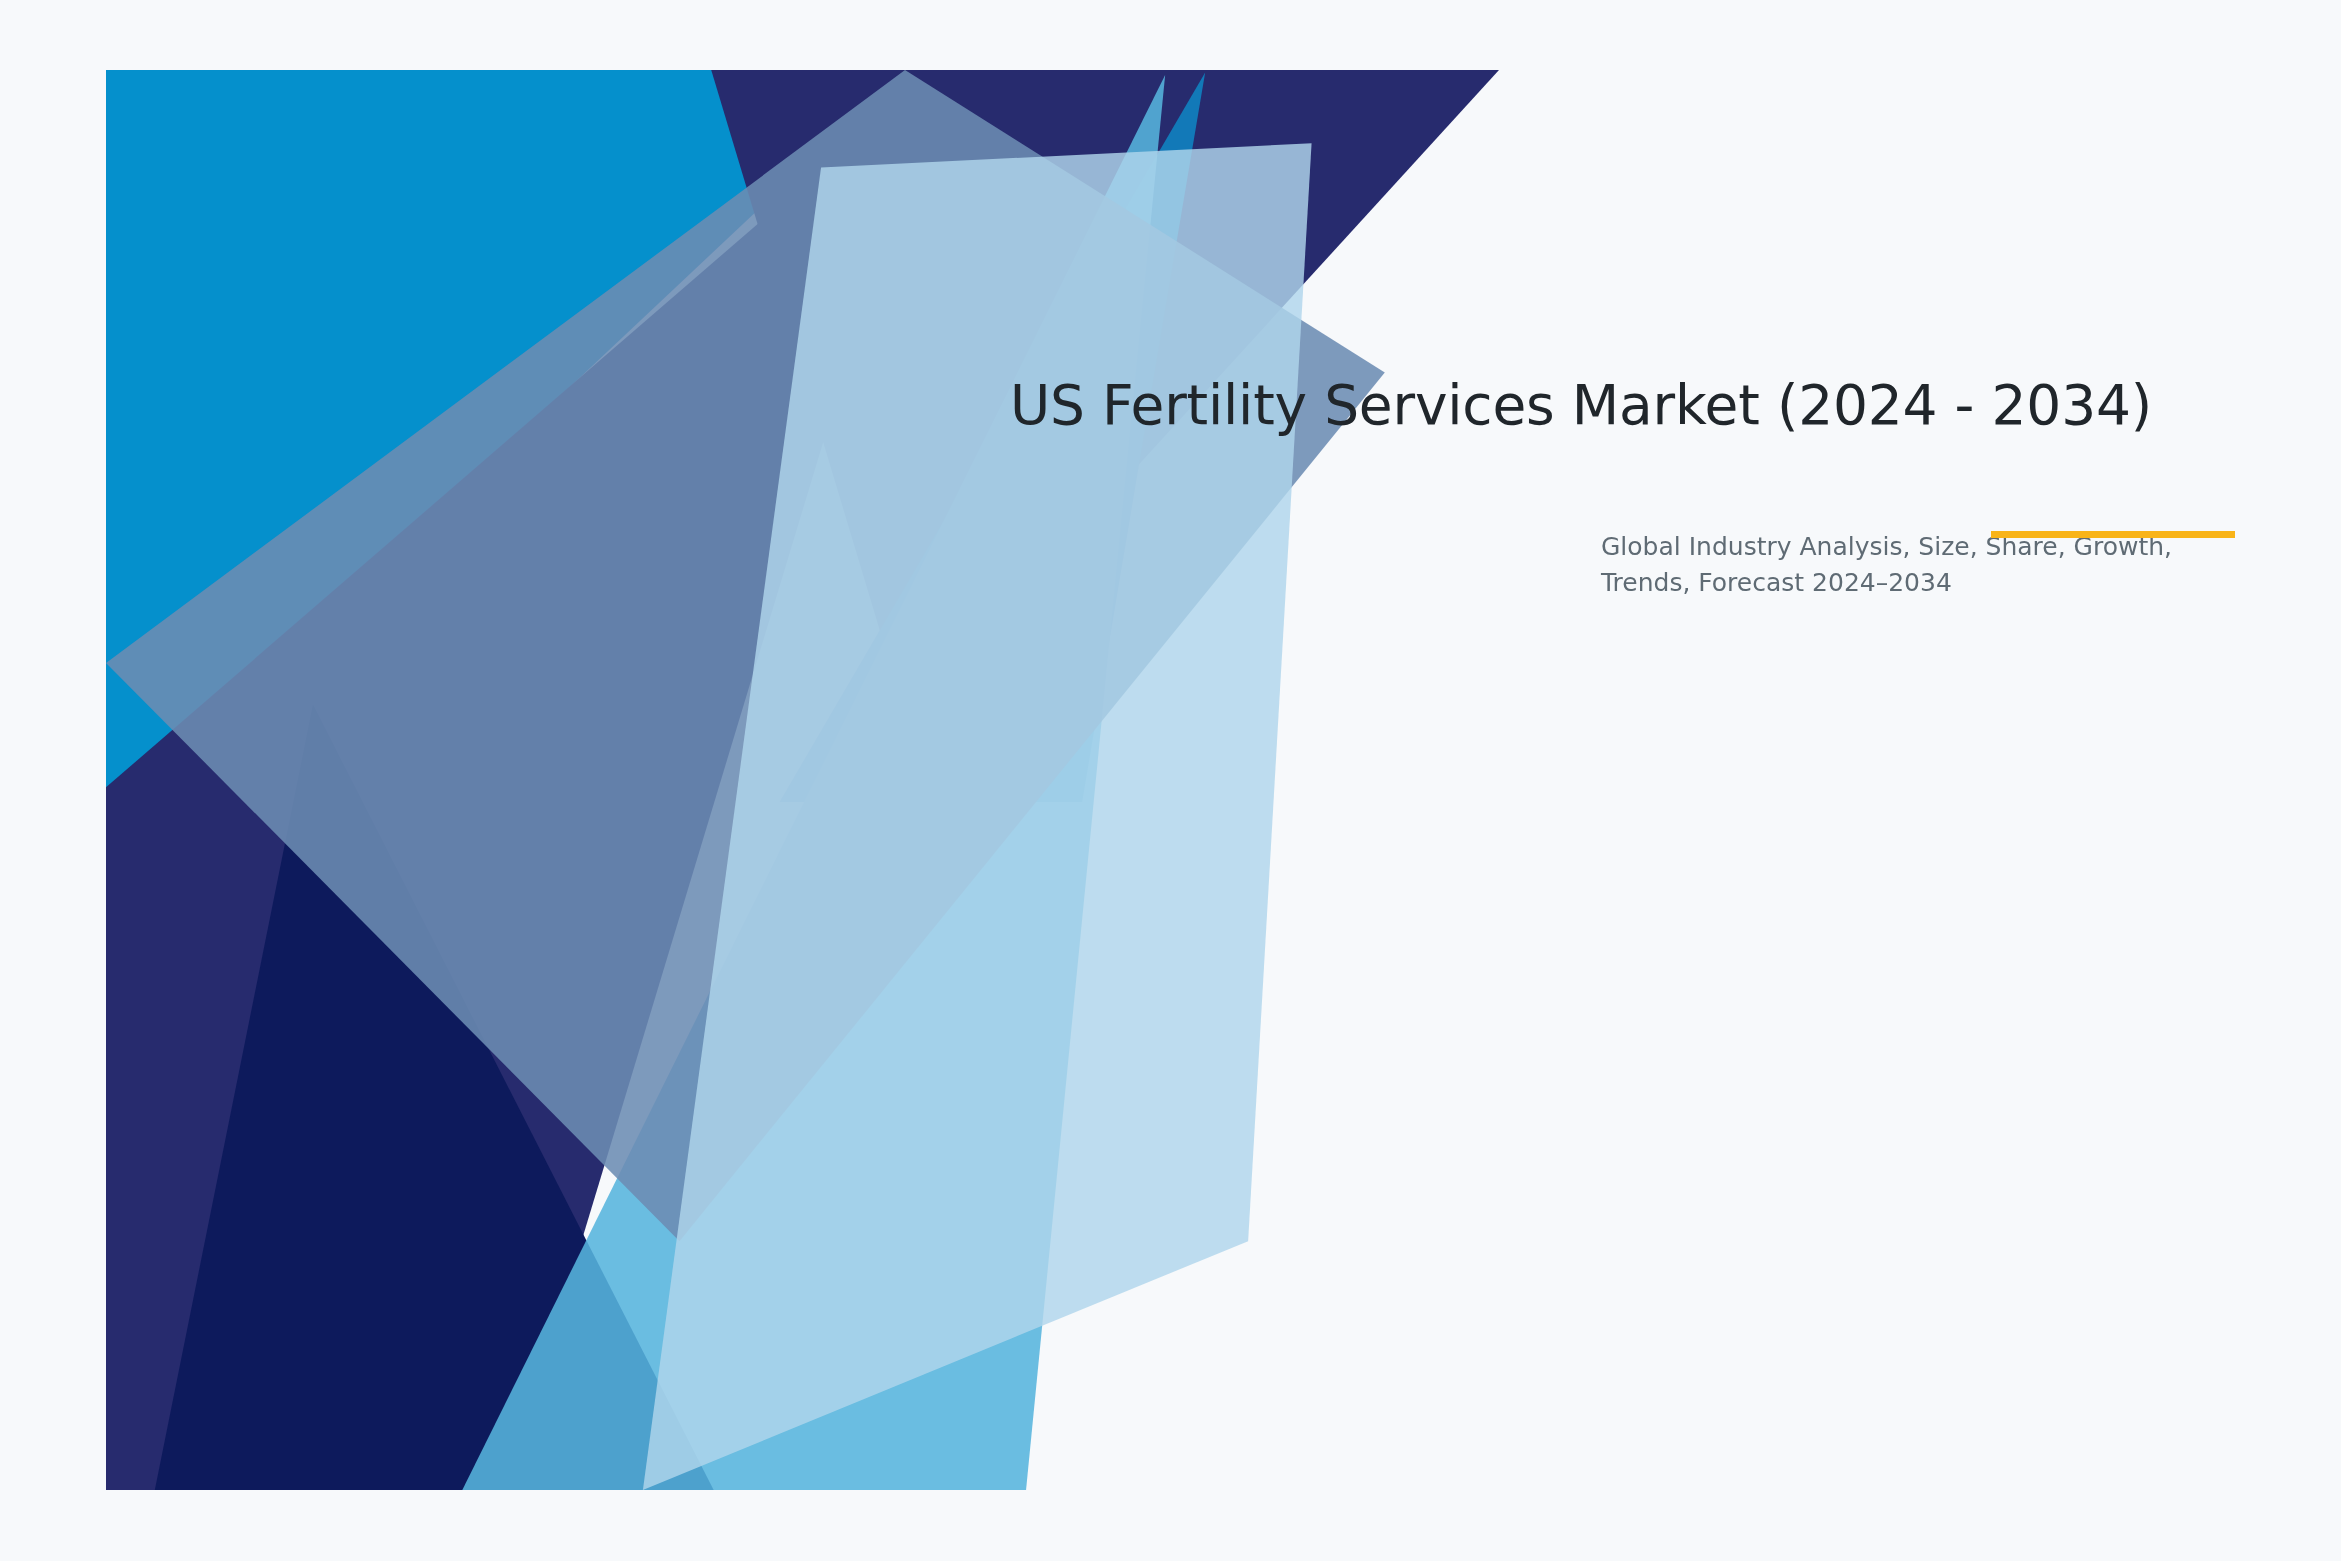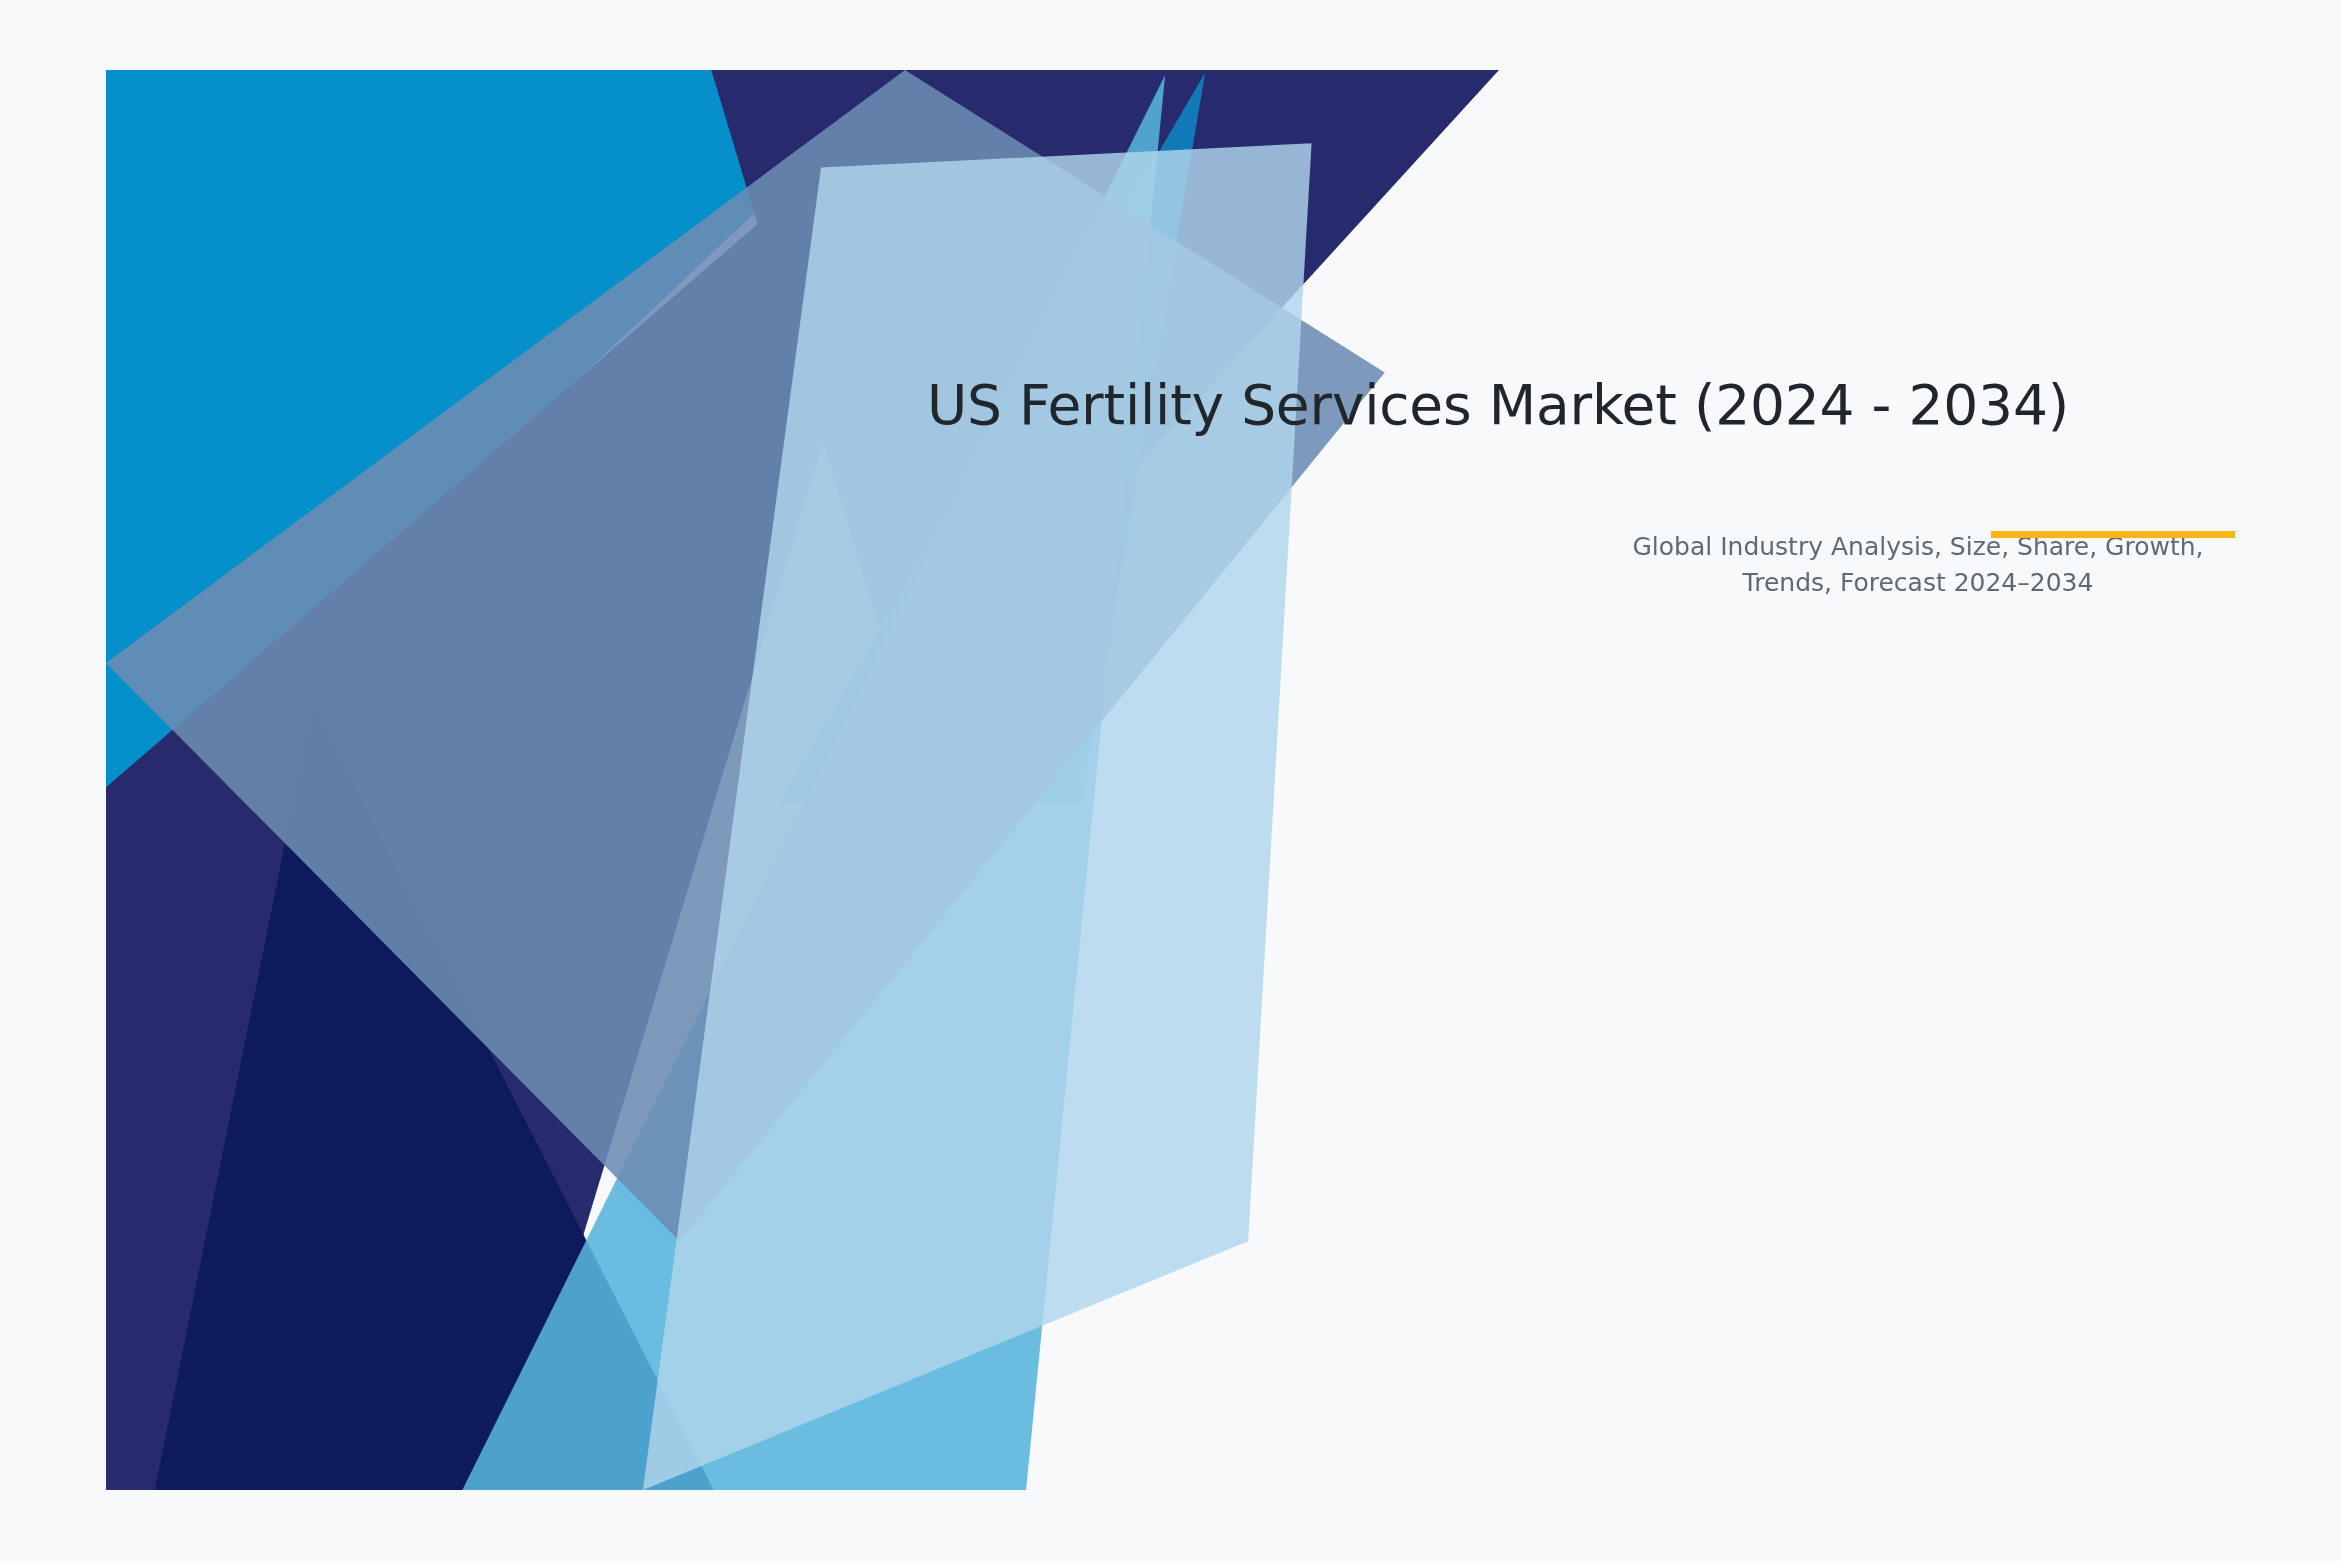--- a/index.html
+++ b/index.html
@@ -52,21 +52,21 @@
   }
 
   #cover-title {
     margin: 0;
     font-family: "DejaVu Sans", "Liberation Sans", sans-serif;
     font-size: 55px;
     line-height: 1.26;
     font-weight: 400;
     color: #20262b;
     letter-spacing: -0.2px;
-    text-align: left;
+    text-align: center;
     position: relative;
     z-index: 2;
   }
 
   
   #title-underline {
     position: absolute;
     right: 0px;
     top: 160px;
     width: 244px;
@@ -76,21 +76,21 @@
   }
 
   #cover-subtitle {
     margin: 0;
     margin-top: 89px;
     font-family: "DejaVu Sans", "Liberation Sans", sans-serif;
     font-size: 25px;
     line-height: 1.42;
     font-weight: 400;
     color: #5f6b74;
-    text-align: center;
+    text-align: left;
     max-width: 634px;
     margin-left: auto;
   }
 </style>
 </head>
 <body>
 
 <div id="cover-slide">
 
   <div id="artwork-panel">

